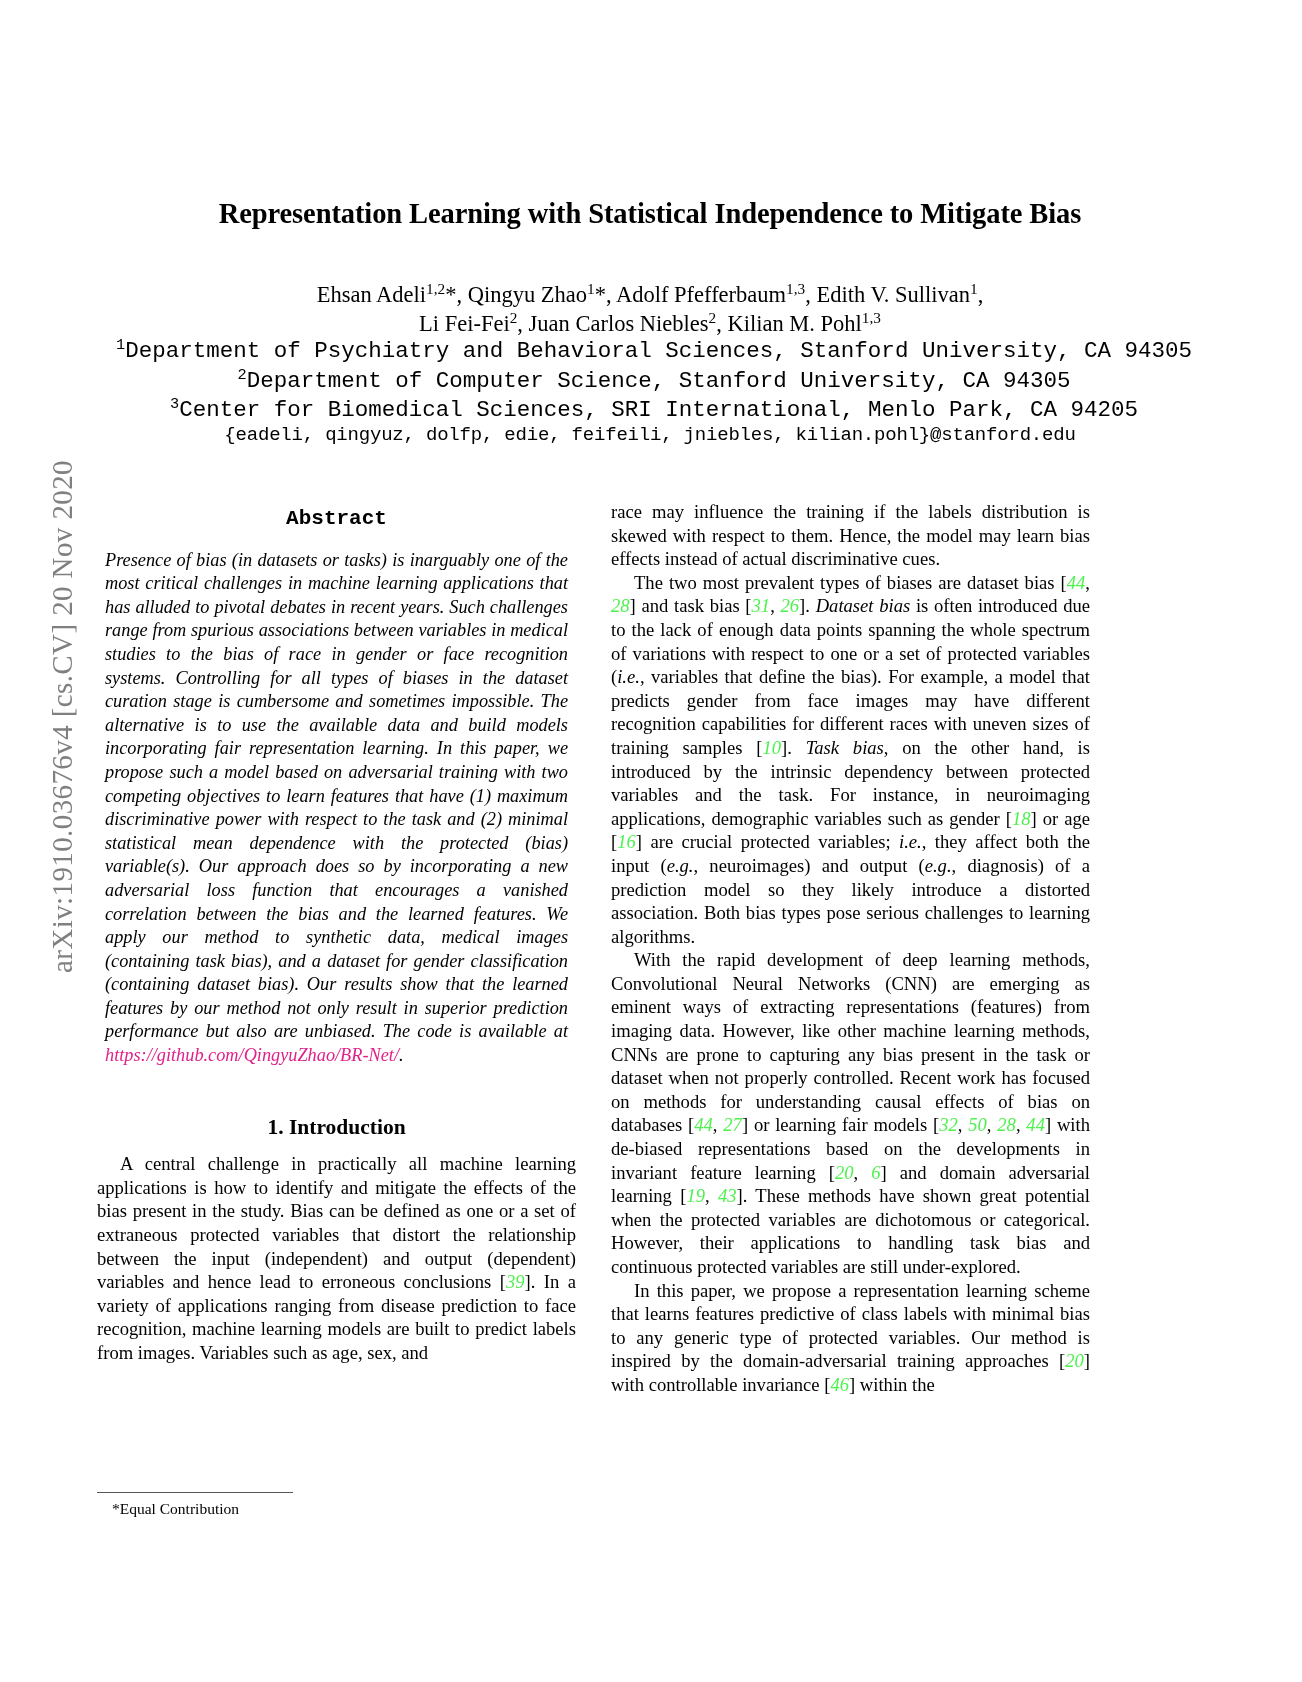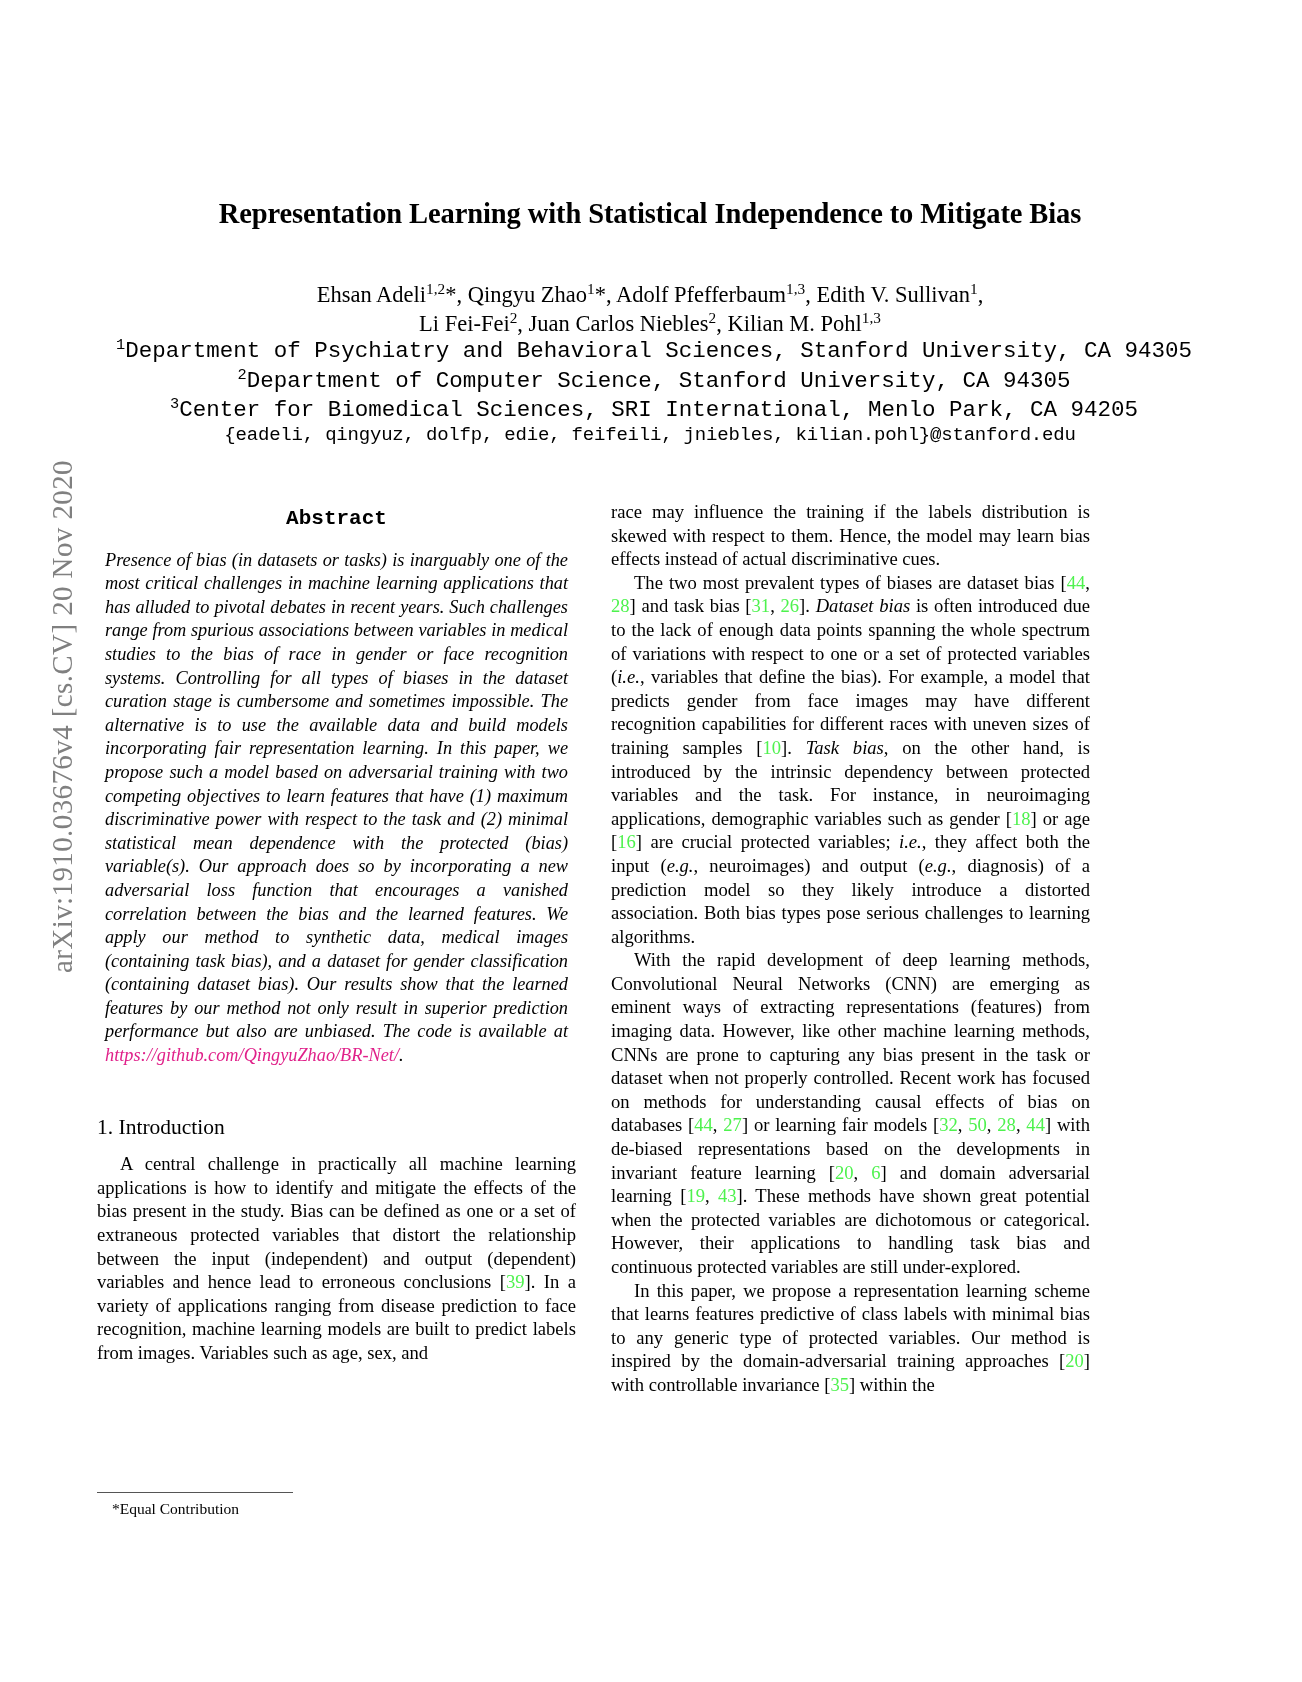--- a/index.html
+++ b/index.html
@@ -105,34 +105,34 @@
     text-align: justify;
     margin: 8px;
     hyphens: none;
   }
   .link-url {
     color: #e0218a;
     font-style: italic;
   }
 
   .section-head {
-    font-weight: normal;
+    font-weight: bold;
     font-size: 21.5px;
     margin: 48px 0 13px 0;
-    text-align: left;
+    text-align: center;
   }
   p.body {
     margin: 0;
     text-indent: 23px;
     text-align: justify;
     hyphens: none;
   }
   p.body + p.body { margin-top: 0; }
 
-  .cite { color: #4ef24e; }
+  .cite { color: #4ef24e; font-style: italic; }
 
   
   .footnote-rule {
     position: absolute;
     left: 97px;
     top: 1492px;
     width: 196px;
     border-top: 1.6px solid #555;
   }
   .footnote {
@@ -169,19 +169,19 @@
     <p class="abstract-body" id="abstract-text">Presence of bias (in datasets or tasks) is inarguably one of the most critical challenges in machine learning applications that has alluded to pivotal debates in recent years. Such challenges range from spurious associations between variables in medical studies to the bias of race in gender or face recognition systems. Controlling for all types of biases in the dataset curation stage is cumbersome and sometimes impossible. The alternative is to use the available data and build models incorporating fair representation learning. In this paper, we propose such a model based on adversarial training with two competing objectives to learn features that have (1) maximum discriminative power with respect to the task and (2) minimal statistical mean dependence with the protected (bias) variable(s). Our approach does so by incorporating a new adversarial loss function that encourages a vanished correlation between the bias and the learned features. We apply our method to synthetic data, medical images (containing task bias), and a dataset for gender classification (containing dataset bias). Our results show that the learned features by our method not only result in superior prediction performance but also are unbiased. The code is available at <span class="link-url">https://github.com/QingyuZhao/BR-Net/</span>.</p>
 
     <div class="section-head">1. Introduction</div>
     <p class="body" id="intro-p1">A central challenge in practically all machine learning applications is how to identify and mitigate the effects of the bias present in the study. Bias can be defined as one or a set of extraneous protected variables that distort the relationship between the input (independent) and output (dependent) variables and hence lead to erroneous conclusions [<span class="cite">39</span>]. In a variety of applications ranging from disease prediction to face recognition, machine learning models are built to predict labels from images. Variables such as age, sex, and</p>
   </div>
 
   <div class="col col-right">
     <p class="body" style="text-indent:0" id="right-p1">race may influence the training if the labels distribution is skewed with respect to them. Hence, the model may learn bias effects instead of actual discriminative cues.</p>
     <p class="body" id="right-p2">The two most prevalent types of biases are dataset bias [<span class="cite">44</span>, <span class="cite">28</span>] and task bias [<span class="cite">31</span>, <span class="cite">26</span>]. <i>Dataset bias</i> is often introduced due to the lack of enough data points spanning the whole spectrum of variations with respect to one or a set of protected variables (<i>i.e.</i>, variables that define the bias). For example, a model that predicts gender from face images may have different recognition capabilities for different races with uneven sizes of training samples [<span class="cite">10</span>]. <i>Task bias</i>, on the other hand, is introduced by the intrinsic dependency between protected variables and the task. For instance, in neuroimaging applications, demographic variables such as gender [<span class="cite">18</span>] or age [<span class="cite">16</span>] are crucial protected variables; <i>i.e.</i>, they affect both the input (<i>e.g.</i>, neuroimages) and output (<i>e.g.</i>, diagnosis) of a prediction model so they likely introduce a distorted association. Both bias types pose serious challenges to learning algorithms.</p>
     <p class="body" id="right-p3">With the rapid development of deep learning methods, Convolutional Neural Networks (CNN) are emerging as eminent ways of extracting representations (features) from imaging data. However, like other machine learning methods, CNNs are prone to capturing any bias present in the task or dataset when not properly controlled. Recent work has focused on methods for understanding causal effects of bias on databases [<span class="cite">44</span>, <span class="cite">27</span>] or learning fair models [<span class="cite">32</span>, <span class="cite">50</span>, <span class="cite">28</span>, <span class="cite">44</span>] with de-biased representations based on the developments in invariant feature learning [<span class="cite">20</span>, <span class="cite">6</span>] and domain adversarial learning [<span class="cite">19</span>, <span class="cite">43</span>]. These methods have shown great potential when the protected variables are dichotomous or categorical. However, their applications to handling task bias and continuous protected variables are still under-explored.</p>
-    <p class="body" id="right-p4">In this paper, we propose a representation learning scheme that learns features predictive of class labels with minimal bias to any generic type of protected variables. Our method is inspired by the domain-adversarial training approaches [<span class="cite">20</span>] with controllable invariance [<span class="cite">35</span>] within the</p>
+    <p class="body" id="right-p4">In this paper, we propose a representation learning scheme that learns features predictive of class labels with minimal bias to any generic type of protected variables. Our method is inspired by the domain-adversarial training approaches [<span class="cite">20</span>] with controllable invariance [<span class="cite">46</span>] within the</p>
   </div>
 
   <div class="footnote-rule"></div>
   <div class="footnote">*Equal Contribution</div>
 
 </div>
 
 </body></html>

